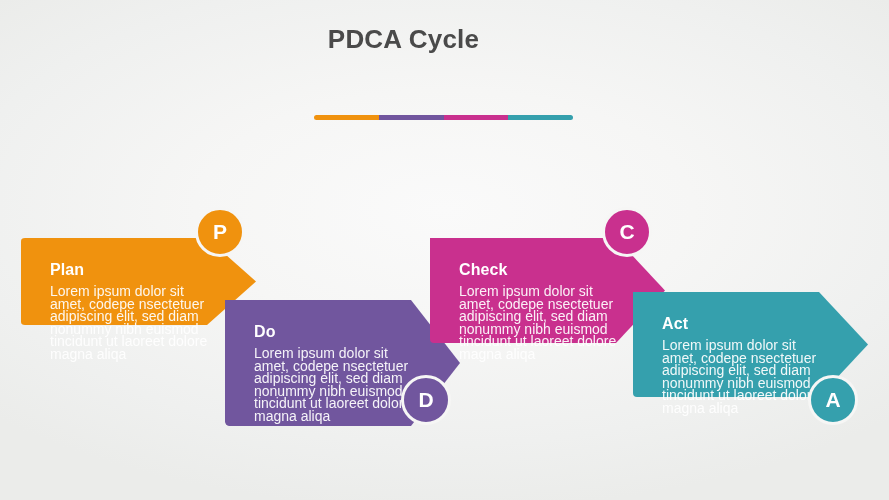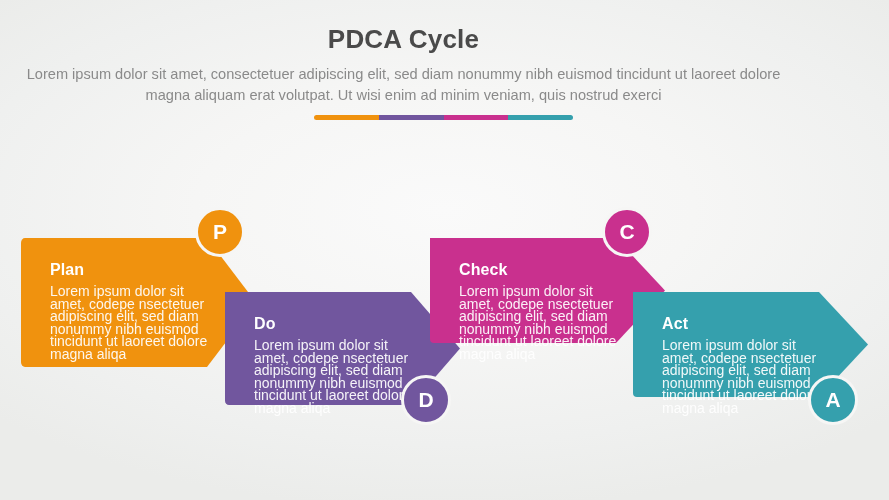--- a/index.html
+++ b/index.html
@@ -128,46 +128,45 @@
   }
   .badge > span { display: block; margin-top: -1px; }
 </style>
 </head>
 <body>
 
 <div id="canvas">
 
   <div id="header">
     <h1 id="page-title">PDCA Cycle</h1>
-    <p id="subtitle">Lorem ipsum dolor sit amet, consectetuer adipiscing elit, sed diam nonummy nibh euismod tincidunt ut laoreet dolore magna aliquam erat volutpat. Ut wisi enim ad minim veniam, quis nostrud exerci</p>
   </div>
 
   <div id="divider">
     <span style="background:#f0920e"></span>
     <span style="background:#71569e"></span>
     <span style="background:#c9308e"></span>
     <span style="background:#35a0ad"></span>
   </div>
 
-  <div class="step" style="left:21px; top:238px; width:235px; height:129px;">
+  <div class="step" style="left:21px; top:238px; width:235px; height:87px;">
     <div class="arrow-body">
       <svg viewBox="0 0 235 105" preserveAspectRatio="none" aria-hidden="true">
         <path d="M4,0 H186 L235,52.5 L186,105 H4 A4,4 0 0 1 0,101 V4 A4,4 0 0 1 4,0 Z" fill="#f0920e"></path>
       </svg>
     </div>
     <div class="step-text">
       <p class="step-title">Plan</p>
       <p class="step-desc">Lorem ipsum dolor sit amet, codepe nsectetuer adipiscing elit, sed diam nonummy nibh euismod tincidunt ut laoreet dolore magna aliqa</p>
     </div>
   </div>
   <div class="badge" style="left:195px; top:207px; background:#f0920e;">
     <span>P</span>
   </div>
 
-  <div class="step" style="left:225px; top:292px; width:235px; height:113px;padding-left:8px;">
+  <div class="step" style="left:225px; top:300px; width:235px; height:126px;padding-left:8px;">
     <div class="arrow-body">
       <svg viewBox="0 0 235 105" preserveAspectRatio="none" aria-hidden="true">
         <path d="M0,0 H186 L235,52.5 L186,105 H4 A4,4 0 0 1 0,101 Z" fill="#71569e"></path>
       </svg>
     </div>
     <div class="step-text">
       <p class="step-title">Do</p>
       <p class="step-desc">Lorem ipsum dolor sit amet, codepe nsectetuer adipiscing elit, sed diam nonummy nibh euismod tincidunt ut laoreet dolore magna aliqa</p>
     </div>
   </div>

